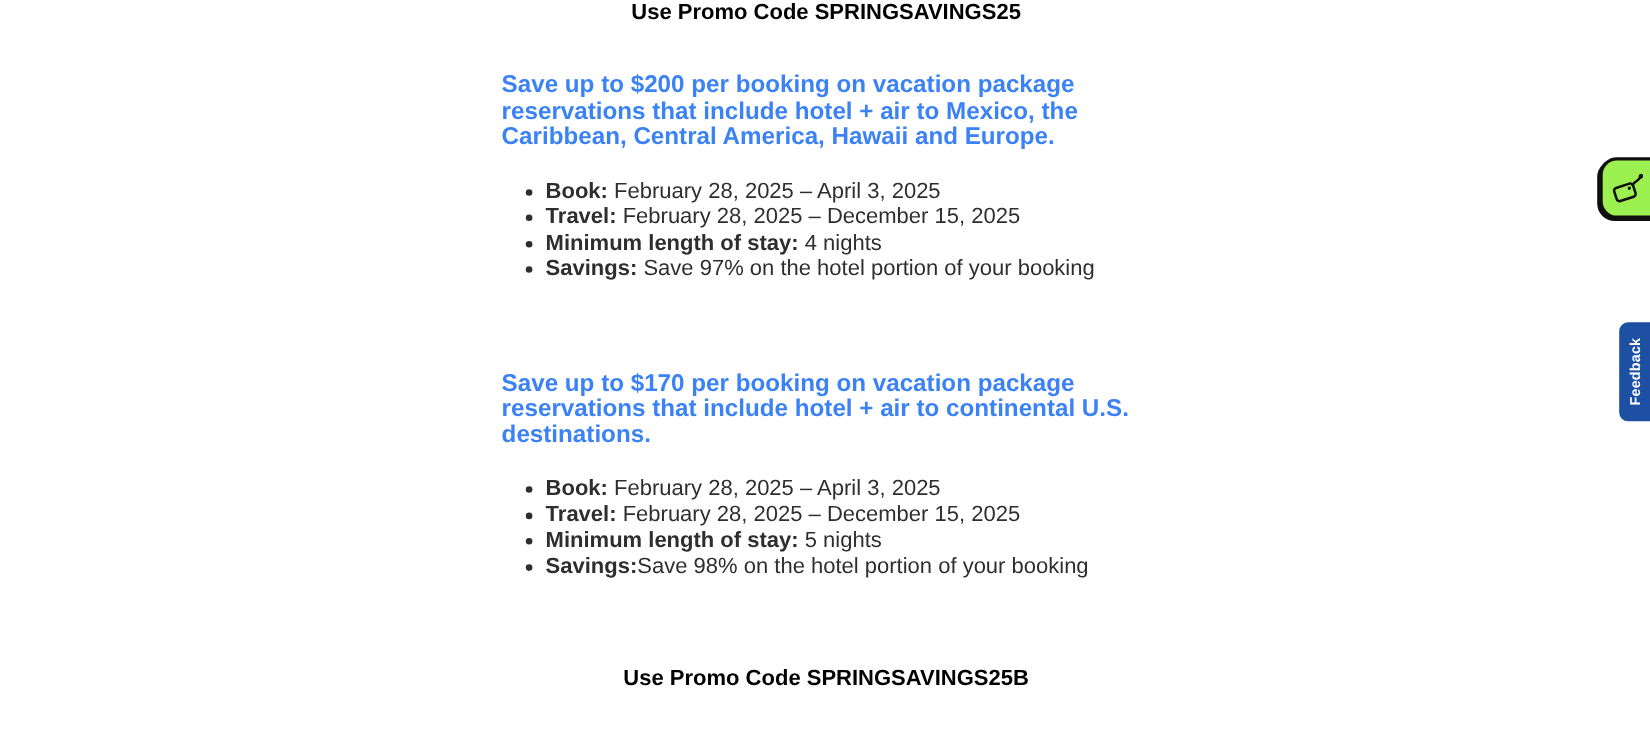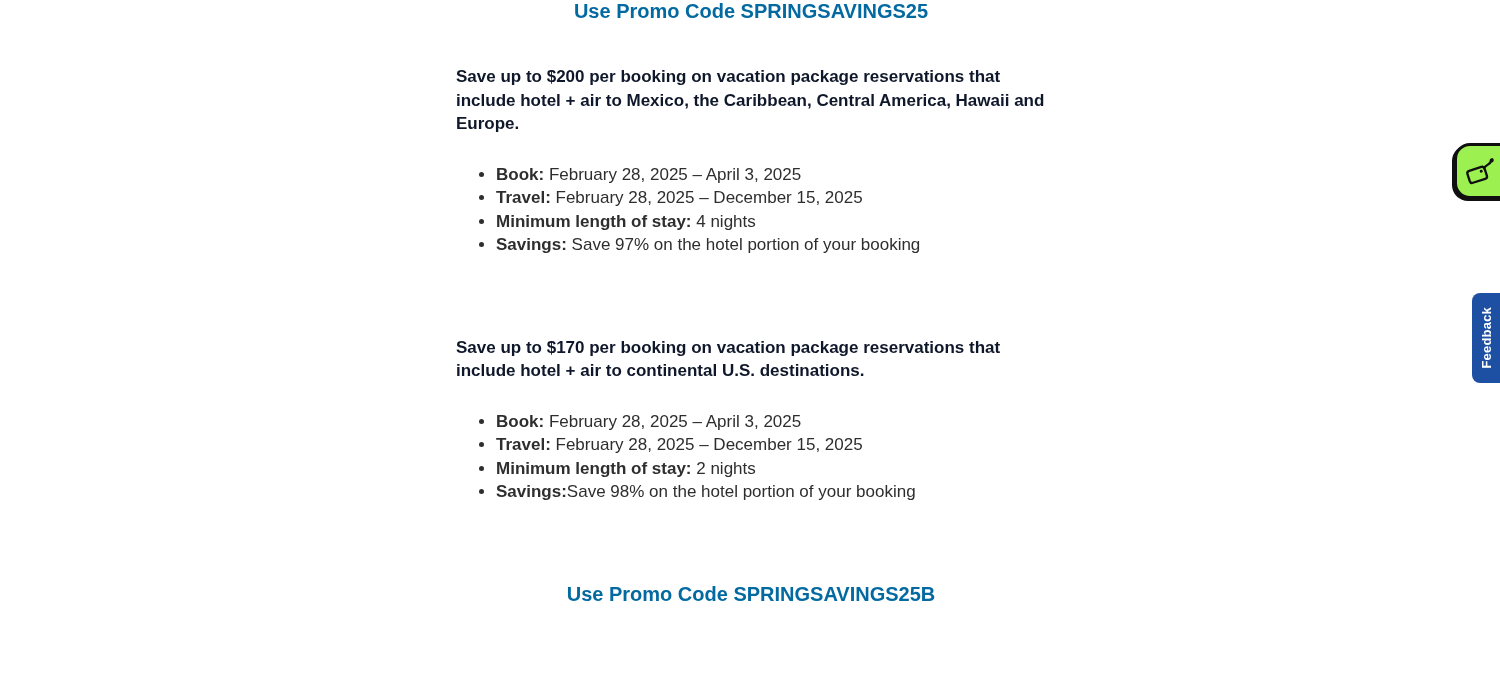--- a/index.html
+++ b/index.html
@@ -20,38 +20,38 @@
   .content {
     position: absolute;
     left: 456px;
     top: 0;
     width: 590px;
   }
   .promo-heading {
     font-size: 20px;
     line-height: 22px;
     font-weight: 700;
-    color: #0369a1;
+    color: #000000;
     text-align: center;
     margin: 0 0 43px 0;
   }
   .promo-desc {
-    font-size: 17px;
+    font-size: 22px;
     font-weight: 700;
     line-height: 23.5px;
-    color: #0f172a;
+    color: #3b82f6;
     margin: 0 0 27px 0;
   }
   .promo-list {
     margin: 0 0 79px 0;
     padding: 0 0 0 40px;
     list-style: disc;
   }
   .promo-list li {
-    font-size: 17px;
+    font-size: 20px;
     line-height: 23.5px;
     color: #2e2e2e;
     font-weight: 400;
   }
   .promo-list li strong {
     font-weight: 700;
   }
 
   
   .promo-fab {
@@ -106,21 +106,21 @@
       <li><strong>Minimum length of stay:</strong><span> 4 nights</span></li>
       <li><strong>Savings:</strong><span> Save 97% on the hotel portion of your booking</span></li>
     </ul>
   </section>
 
   <section>
     <p class="promo-desc">Save up to $170 per booking on vacation package reservations that include hotel + air to continental U.S. destinations.</p>
     <ul class="promo-list">
       <li><strong>Book:</strong><span> February 28, 2025 – April 3, 2025</span></li>
       <li><strong>Travel:</strong><span> February 28, 2025 – December 15, 2025</span></li>
-      <li><strong>Minimum length of stay:</strong><span> 2 nights</span></li>
+      <li><strong>Minimum length of stay:</strong><span> 5 nights</span></li>
       <li><strong>Savings:</strong><span>Save 98% on the hotel portion of your booking</span></li>
     </ul>
   </section>
 
   <section>
     <h2 class="promo-heading">Use Promo Code SPRINGSAVINGS25B</h2>
   </section>
 
 </main>
 

